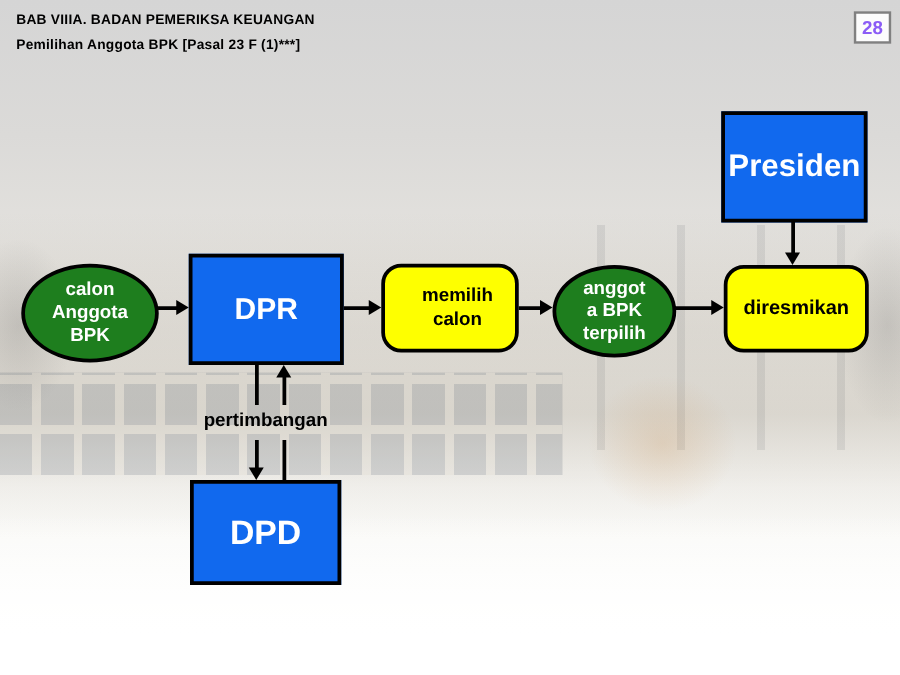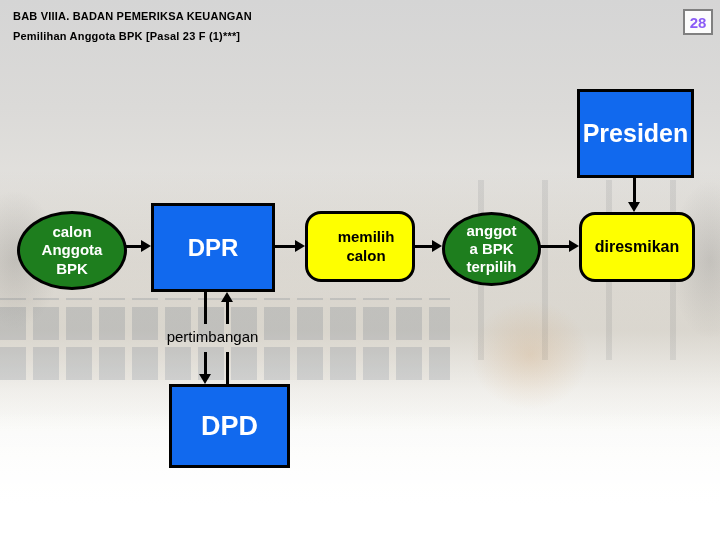--- a/index.html
+++ b/index.html
@@ -40,24 +40,24 @@
   .rect    { background:#1169ee; border:3px solid #000; color:#fff; }
   .ellipse { background:#1e7e1e; border:3px solid #000; color:#fff; border-radius:50%; line-height:1.22; }
   .rounded { background:#feff00; border:3px solid #000; color:#000; border-radius:16px; line-height:1.25; }
 
   .n-presiden   { left:577px; top:89px;  width:117px; height:89px; font-size:25px; }
   .n-calon      { left:17px;  top:211px; width:110px; height:79px; font-size:15px; }
   .n-dpr        { left:151px; top:203px; width:124px; height:89px; font-size:24px; }
   .n-memilih    { left:305px; top:211px; width:110px; height:71px; font-size:15px;padding-left:12px; }
   .n-anggota    { left:442px; top:212px; width:99px;  height:74px; font-size:15px; }
   .n-diresmikan { left:579px; top:212px; width:116px; height:70px; font-size:16px; }
-  .n-dpd        { left:152px; top:384px; width:121px; height:84px; font-size:27px;margin-left:17px; }
+  .n-dpd        { left:152px; top:384px; width:121px; height:84px; font-size:27px; }
 
   .edge-label { position:absolute; left:142px; top:328px; width:141px; text-align:center;
-    font-size:15px; font-weight:400; color:#000; }
+    font-size:15px; font-weight:700; color:#000; }
 
   .hline { position:absolute; height:3px; background:#000; }
   .vline { position:absolute; width:3px;  background:#000; }
   .head-r { position:absolute; width:0; height:0;
     border-top:6px solid transparent; border-bottom:6px solid transparent; border-left:10px solid #000; }
   .head-d { position:absolute; width:0; height:0;
     border-left:6px solid transparent; border-right:6px solid transparent; border-top:10px solid #000; }
   .head-u { position:absolute; width:0; height:0;
     border-left:6px solid transparent; border-right:6px solid transparent; border-bottom:10px solid #000; }
 </style>

